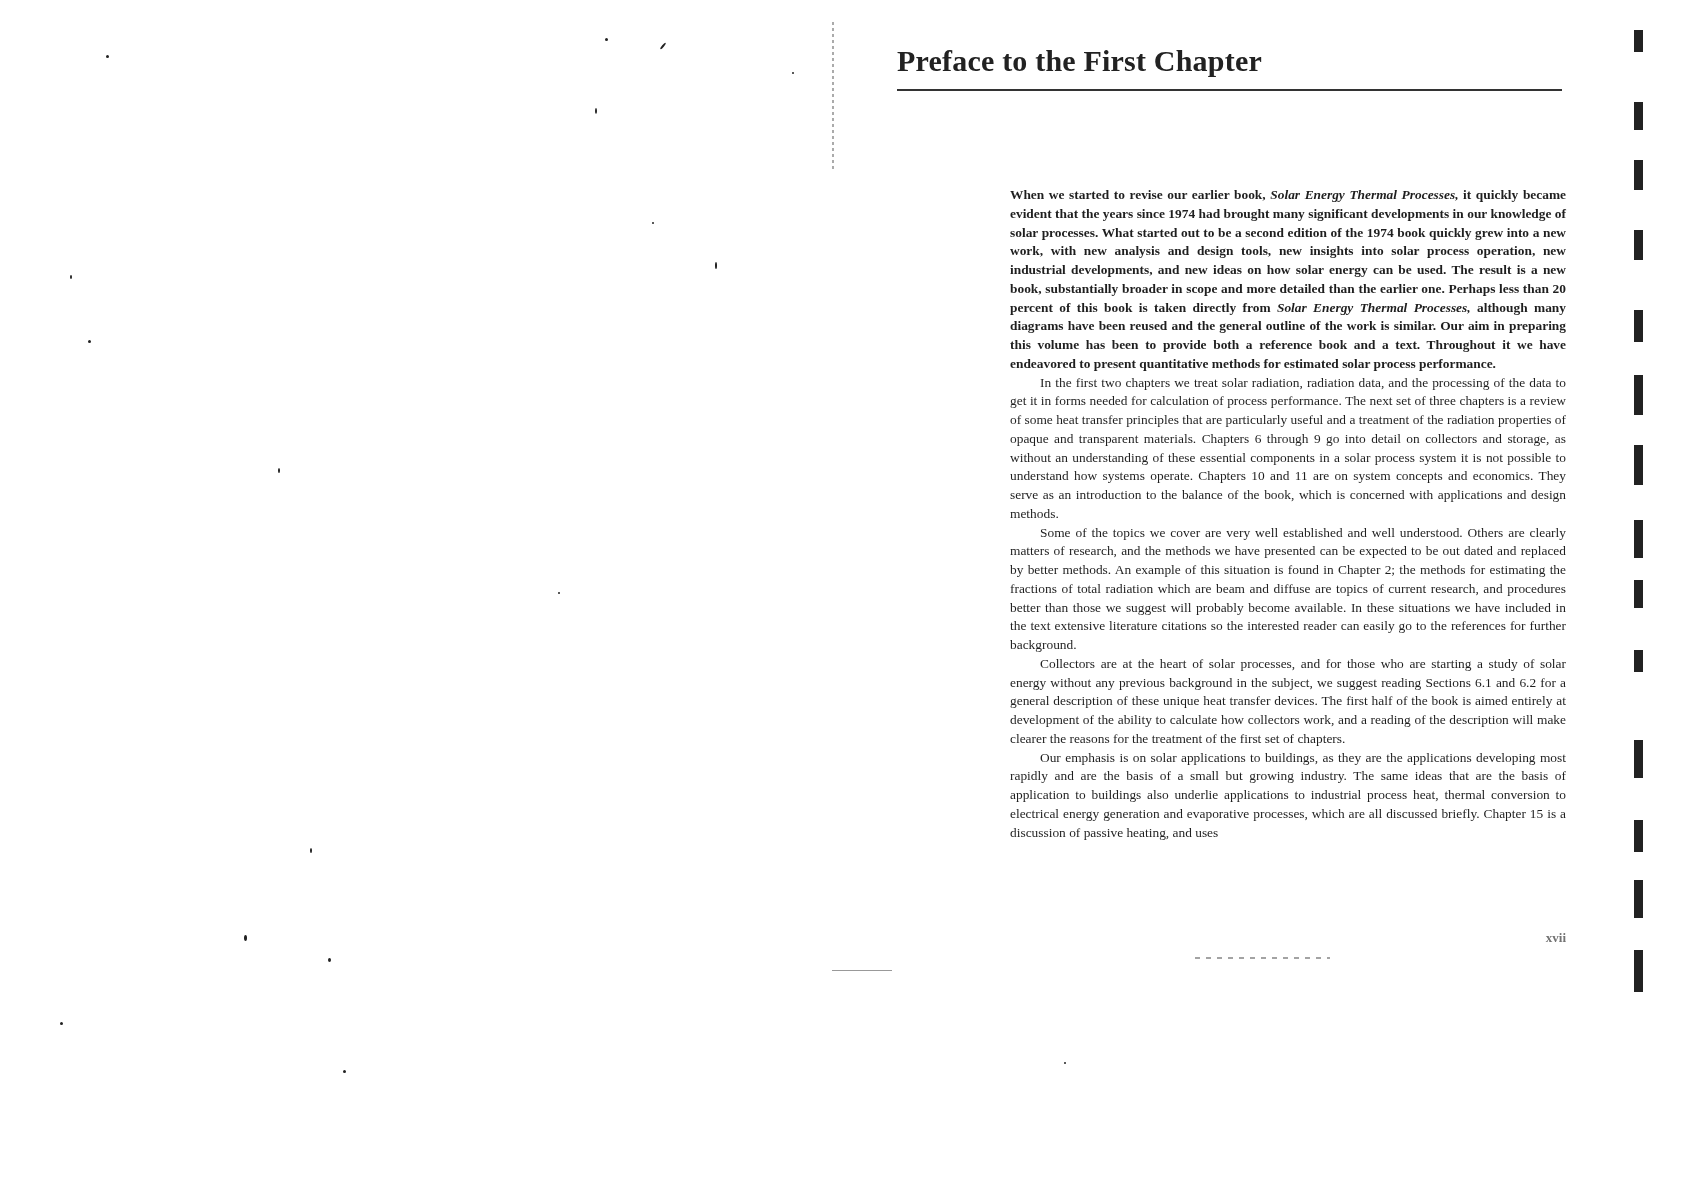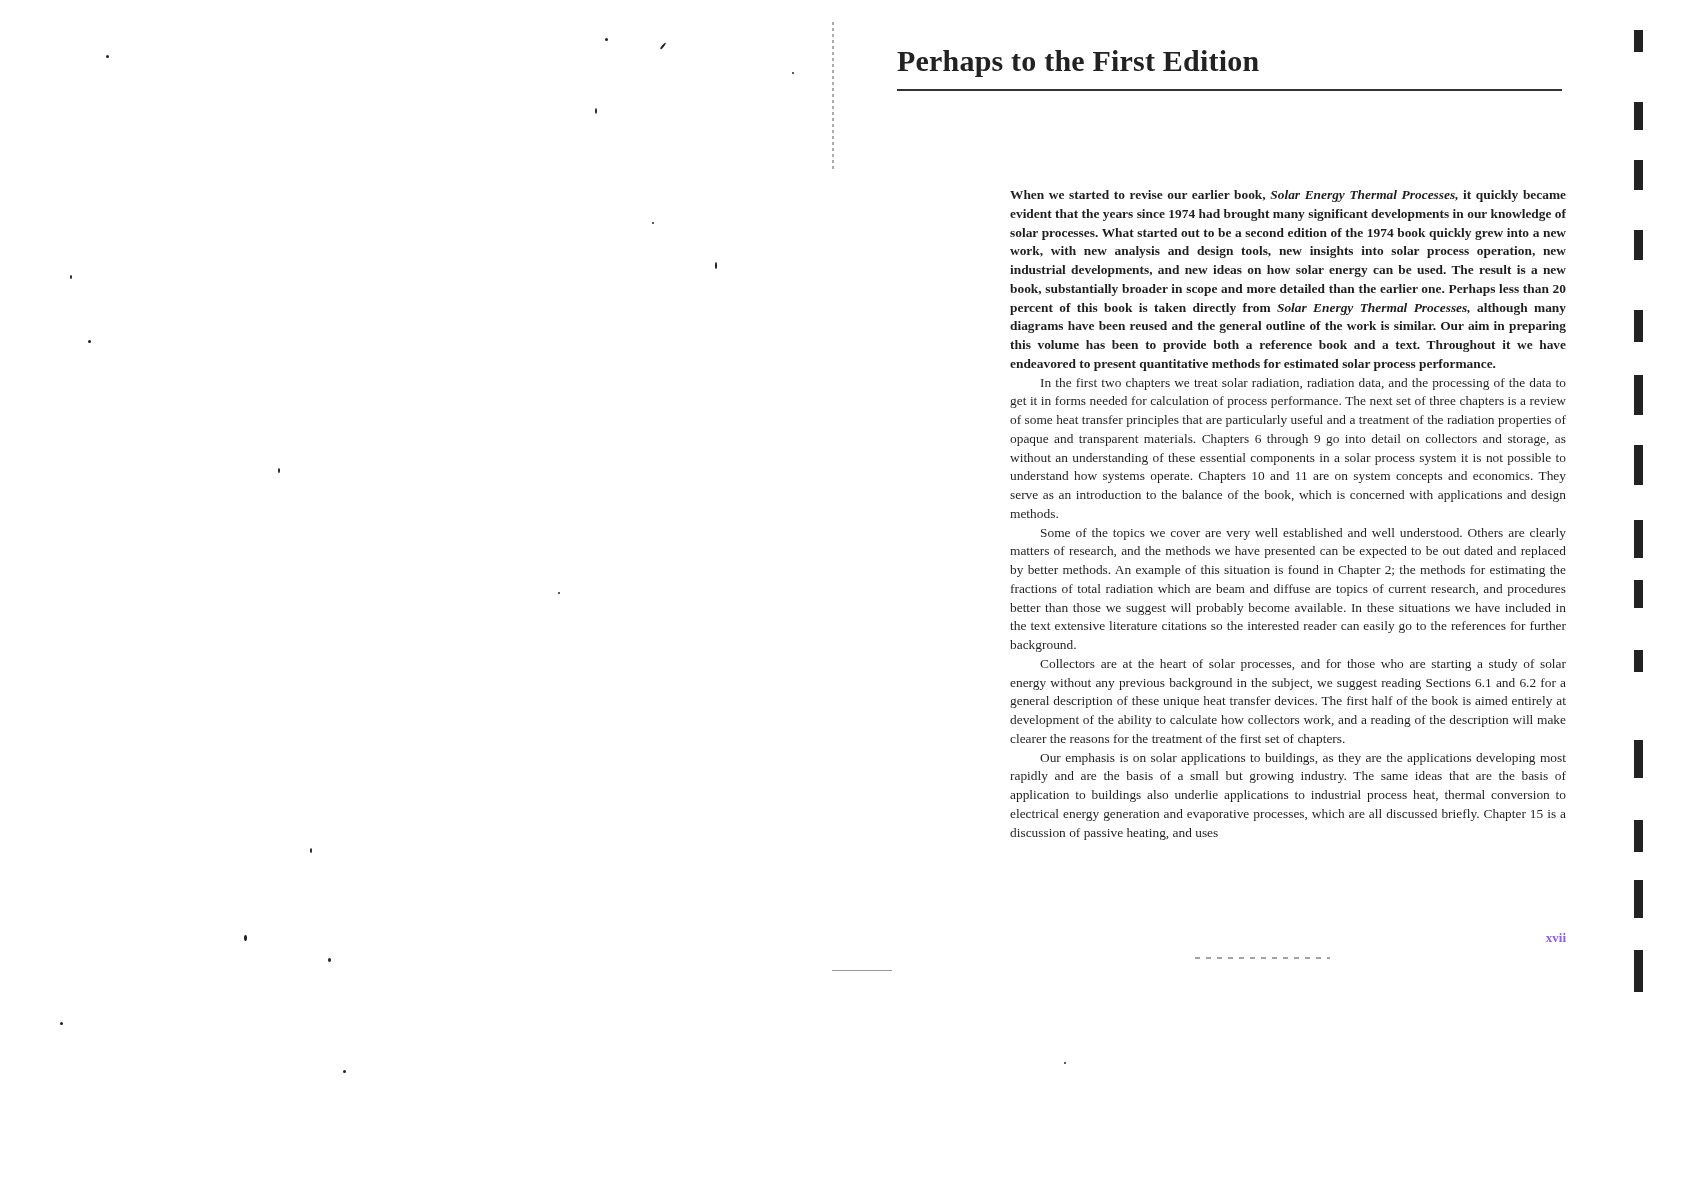--- a/index.html
+++ b/index.html
@@ -68,21 +68,21 @@
     .body-text p:first-child { text-indent: 0; font-weight: bold; }
     .body-text em { font-style: italic; }
 
     .page-number {
       position: absolute;
       left: 1520px; top: 930px;
       width: 46px;
       text-align: right;
       font-size: 13px;
       font-weight: bold;
-      color: #8b5cf6;
+      color: #737373;
     }
     .footer-smudge {
       position: absolute; left: 1195px; top: 957px; width: 135px; height: 2px;
       background: repeating-linear-gradient(to right, #666 0 5px, transparent 5px 11px);
       opacity: .6;
     }
   </style>
 </head>
 <body>
 
@@ -104,21 +104,21 @@
     <div class="speck" style="left:244px;top:935px;width:3px;height:6px;"></div>
     <div class="speck" style="left:328px;top:958px;width:3px;height:4px;"></div>
     <div class="speck" style="left:60px;top:1022px;width:3px;height:3px;"></div>
     <div class="speck" style="left:343px;top:1070px;width:3px;height:3px;"></div>
     <div class="speck" style="left:1064px;top:1062px;width:2px;height:2px;"></div>
     <div class="gutter-left"></div>
     <div class="gutter-mark"></div>
   </div>
 
   <div class="right-page">
-    <h1 class="page-title">Perhaps to the First Edition</h1>
+    <h1 class="page-title">Preface to the First Chapter</h1>
     <div class="title-rule"></div>
 
     <div class="body-text" id="body-text">
         <p><span>When we started to revise our earlier book, </span><em>Solar Energy Thermal Processes,</em><span> it quickly became evident that the years since 1974 had brought many significant developments in our knowledge of solar processes. What started out to be a second edition of the 1974 book quickly grew into a new work, with new analysis and design tools, new insights into solar process operation, new industrial developments, and new ideas on how solar energy can be used. The result is a new book, substantially broader in scope and more detailed than the earlier one. Perhaps less than 20 percent of this book is taken directly from </span><em>Solar Energy Thermal Processes,</em><span> although many diagrams have been reused and the general outline of the work is similar. Our aim in preparing this volume has been to provide both a reference book and a text. Throughout it we have endeavored to present quantitative methods for estimated solar process performance.</span></p>
         <p><span>In the first two chapters we treat solar radiation, radiation data, and the processing of the data to get it in forms needed for calculation of process performance. The next set of three chapters is a review of some heat transfer principles that are particularly useful and a treatment of the radiation properties of opaque and transparent materials. Chapters 6 through 9 go into detail on collectors and storage, as without an understanding of these essential components in a solar process system it is not possible to understand how systems operate. Chapters 10 and 11 are on system concepts and economics. They serve as an introduction to the balance of the book, which is concerned with applications and design methods.</span></p>
         <p><span>Some of the topics we cover are very well established and well understood. Others are clearly matters of research, and the methods we have presented can be expected to be out dated and replaced by better methods. An example of this situation is found in Chapter 2; the methods for estimating the fractions of total radiation which are beam and diffuse are topics of current research, and procedures better than those we suggest will probably become available. In these situations we have included in the text extensive literature citations so the interested reader can easily go to the references for further background.</span></p>
         <p><span>Collectors are at the heart of solar processes, and for those who are starting a study of solar energy without any previous background in the subject, we suggest reading Sections 6.1 and 6.2 for a general description of these unique heat transfer devices. The first half of the book is aimed entirely at development of the ability to calculate how collectors work, and a reading of the description will make clearer the reasons for the treatment of the first set of chapters.</span></p>
         <p><span>Our emphasis is on solar applications to buildings, as they are the applications de­veloping most rapidly and are the basis of a small but growing industry. The same ideas that are the basis of application to buildings also underlie applications to industrial proc­ess heat, thermal conversion to electrical energy generation and evaporative processes, which are all discussed briefly. Chapter 15 is a discussion of passive heating, and uses</span></p>
       </div>
 

